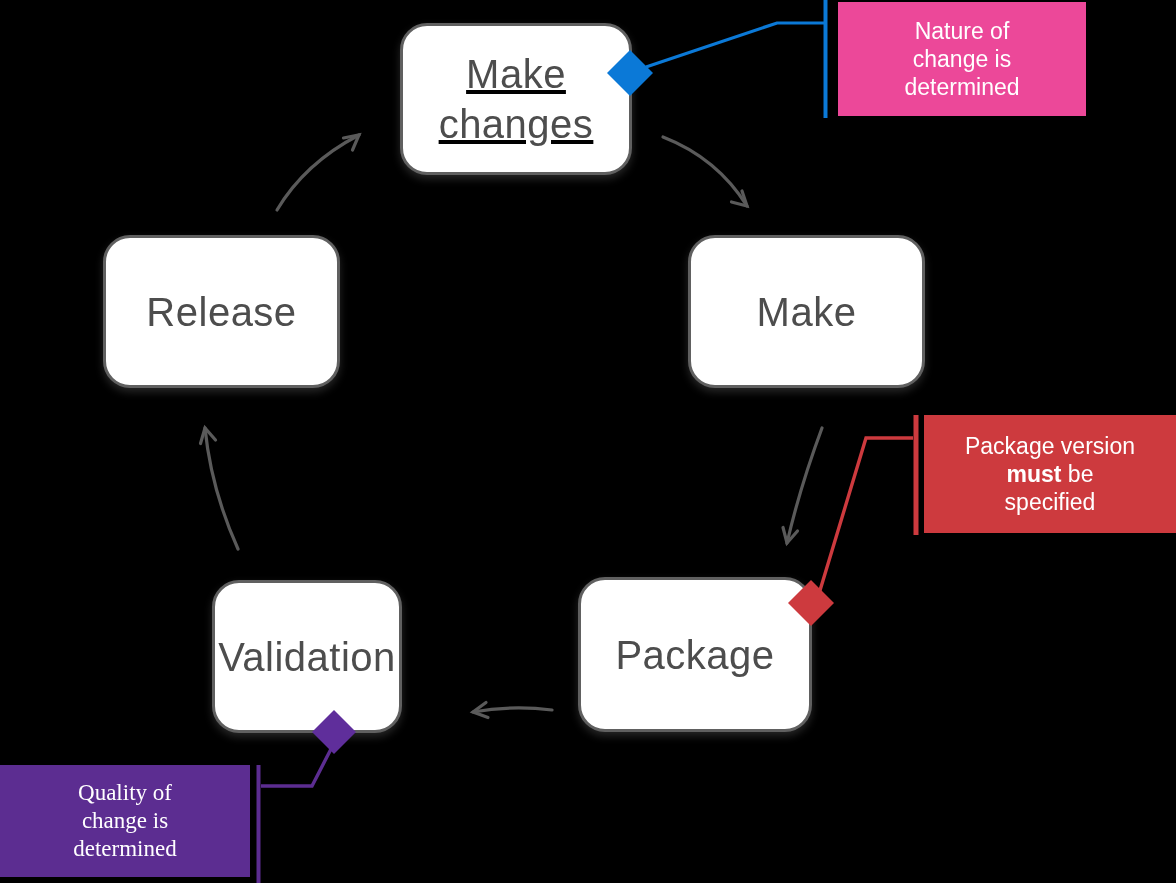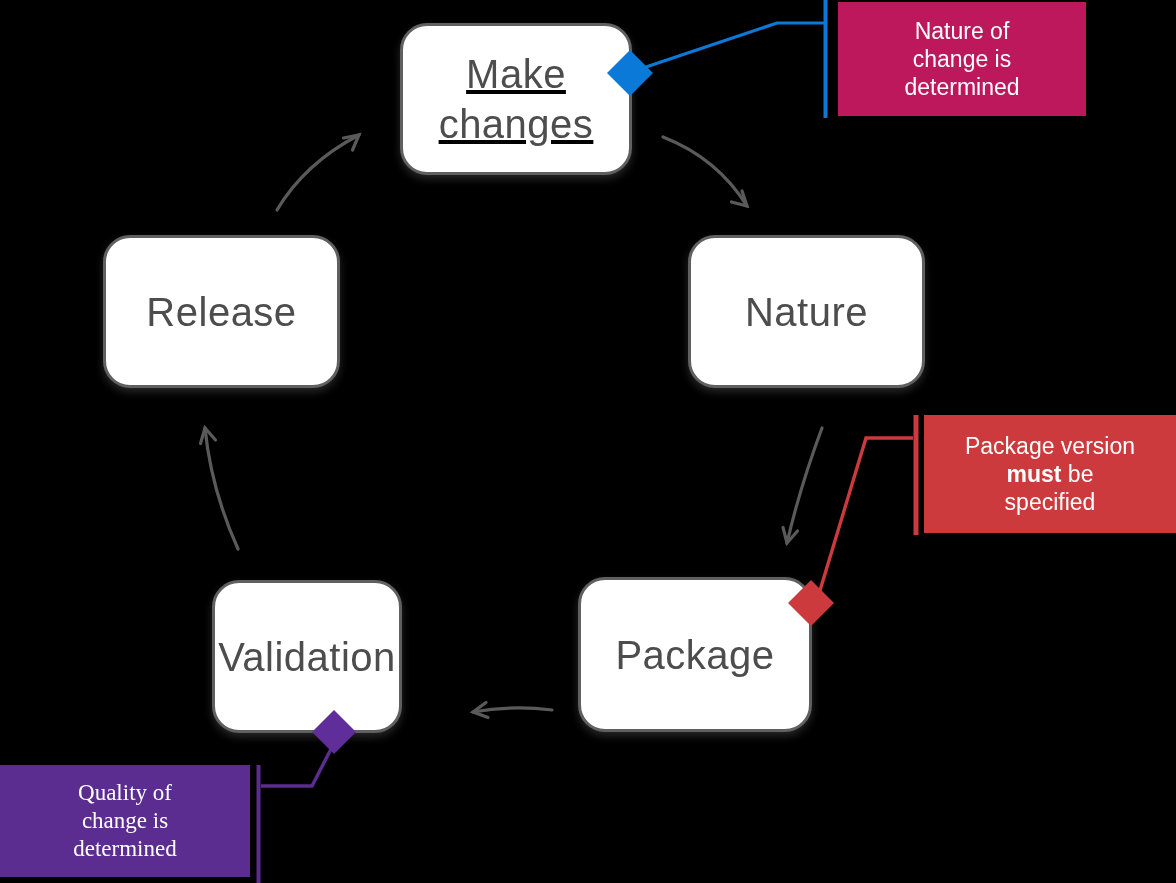--- a/index.html
+++ b/index.html
@@ -53,35 +53,35 @@
     display: flex;
     flex-direction: column;
     align-items: center;
     justify-content: center;
     text-align: center;
     color: #ffffff;
     font-size: 23px;
     line-height: 28px;
     box-sizing: border-box;
   }
-  .callout-blue   { left: 838px; top: 2px;   width: 248px; height: 114px; background: #be185d; }
+  .callout-blue   { left: 838px; top: 2px;   width: 248px; height: 114px; background: #ec4899; }
   .callout-red    { left: 924px; top: 415px; width: 252px; height: 118px; background: #cd3a3e; }
   .callout-purple { left: 0px;   top: 765px; width: 250px; height: 112px; background: #5c2d91; font-family: Liberation Serif, serif; }
   .callout .bold { font-weight: bold; }
 </style>
 </head>
 <body>
 
 <div class="stage">
 
   <div class="node node-make-changes">
     <span class="node-label">Make changes</span>
   </div>
   <div class="node node-build">
-    <span class="node-label">Nature</span>
+    <span class="node-label">Make</span>
   </div>
   <div class="node node-package">
     <span class="node-label">Package</span>
   </div>
   <div class="node node-release">
     <span class="node-label">Release</span>
   </div>
   <div class="node node-validation">
     <span class="node-label">Validation</span>
   </div>

